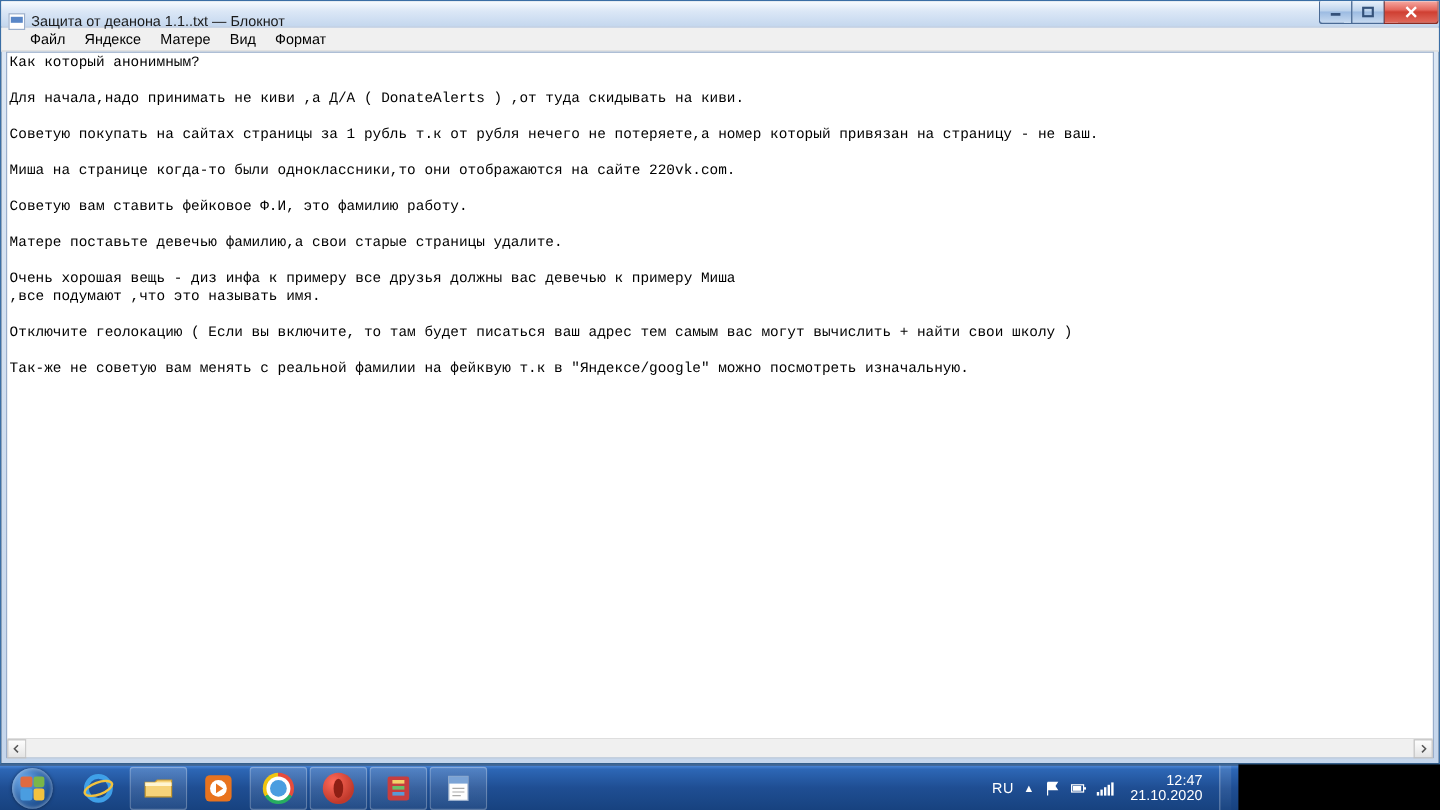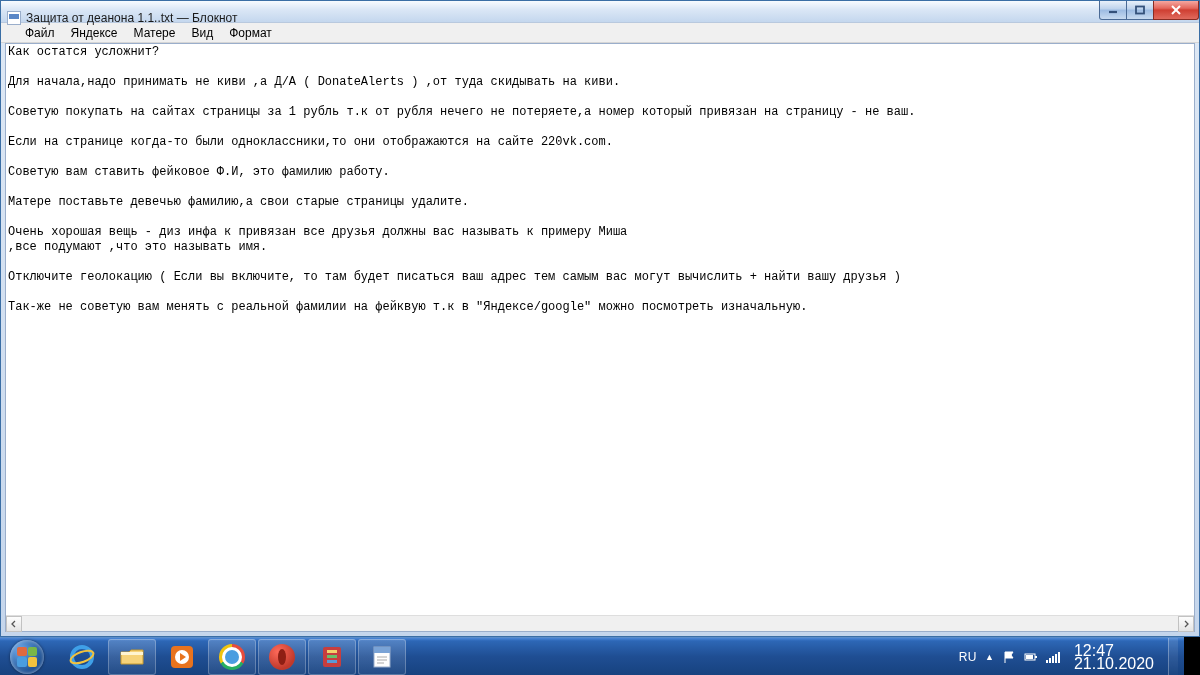--- a/index.html
+++ b/index.html
@@ -77,21 +77,21 @@
   }
   .hscroll .arrow {
     width: 16px; height: 16px; background: linear-gradient(#fdfdfd,#e4e4e4);
     border: 1px solid #c2c2c2; display:flex; align-items:center; justify-content:center;
   }
   .hscroll .arrow svg { width:8px; height:8px; }
   .hscroll .track { flex:1; background:#f0f0f0; }
 
   
   .taskbar {
-    position: absolute; left: 0; bottom: 0; width: 1184px; height: 38px;
+    position: absolute; left: 0; bottom: 0; width: 1032px; height: 38px;
     background: linear-gradient(to bottom, #4b87d8 0%, #2d67b6 8%, #1f4e93 50%, #17427f 100%);
     border-top: 1px solid #5a8cc9;
     display: flex; align-items: stretch;
   }
   .start-btn {
     width: 54px; display:flex; align-items:center; justify-content:center;
   }
   .start-orb {
     width: 34px; height: 34px; border-radius: 50%;
     background: radial-gradient(circle at 30% 30%, #6aa9ec, #1a4c8e 70%);
@@ -122,21 +122,21 @@
     position:relative; }
   .ico-opera::after{content:"";position:absolute;left:9px;top:5px;width:8px;height:16px;border-radius:50%/50%;background:#8e1f14;}
 
   .tray {
     margin-left:auto; display:flex; align-items:center; gap:8px; padding:0 6px 0 10px;
     color:#fff; font-size:11px;
   }
   .tray .lang { font-size:12px; letter-spacing:0.5px; }
   .tray .up-caret { font-size:9px; }
   .tray-icon { width:14px; height:14px; display:inline-flex; align-items:center; justify-content:center; }
-  .clock { text-align:left; line-height:13px; font-size:16px; padding:0 6px; }
+  .clock { text-align:right; line-height:13px; font-size:12px; padding:0 6px; }
   .showdesk { width:10px; height:100%; border-left:1px solid rgba(255,255,255,0.3); background:linear-gradient(to bottom, rgba(255,255,255,0.12), rgba(255,255,255,0.02)); }
   .bars{display:flex;align-items:flex-end;gap:1px;height:12px;}
   .bars span{width:2px;background:#fff;}
   .b1{height:3px}.b2{height:5px}.b3{height:7px}.b4{height:9px}.b5{height:11px}
 </style>
 </head>
 <body>
 
 <div class="window">
   <div class="titlebar">
@@ -164,36 +164,36 @@
 
   <div class="menubar">
     <div class="menu-item">Файл</div>
     <div class="menu-item">Яндексе</div>
     <div class="menu-item">Матере</div>
     <div class="menu-item">Вид</div>
     <div class="menu-item">Формат</div>
   </div>
 
   <div class="editor-wrap">
-    <div class="editor"><span>Как остатся усложнит?</span>
+    <div class="editor"><span>Как который анонимным?</span>
 
 <span>Для начала,надо принимать не киви ,а Д/А ( DonateAlerts ) ,от туда скидывать на киви.</span>
 
 <span>Советую покупать на сайтах страницы за 1 рубль т.к от рубля нечего не потеряете,а номер который привязан на страницу - не ваш.</span>
 
-<span>Если на странице когда-то были одноклассники,то они отображаются на сайте 220vk.com.</span>
+<span>Миша на странице когда-то были одноклассники,то они отображаются на сайте 220vk.com.</span>
 
 <span>Советую вам ставить фейковое Ф.И, это фамилию работу.</span>
 
 <span>Матере поставьте девечью фамилию,а свои старые страницы удалите.</span>
 
-<span>Очень хорошая вещь - диз инфа к привязан все друзья должны вас называть к примеру Миша</span>
+<span>Очень хорошая вещь - диз инфа к примеру все друзья должны вас девечью к примеру Миша</span>
 <span>,все подумают ,что это называть имя.</span>
 
-<span>Отключите геолокацию ( Если вы включите, то там будет писаться ваш адрес тем самым вас могут вычислить + найти вашу друзья )</span>
+<span>Отключите геолокацию ( Если вы включите, то там будет писаться ваш адрес тем самым вас могут вычислить + найти свои школу )</span>
 
 <span>Так-же не советую вам менять с реальной фамилии на фейквую т.к в "Яндексе/google" можно посмотреть изначальную.</span></div>
     <div class="hscroll">
       <div class="arrow">
           <svg viewBox="0 0 8 8">
             <path d="M5 1 L2 4 L5 7" fill="none" stroke="#555" stroke-width="1.3"></path>
           </svg>
         </div>
       <div class="track"></div>
       <div class="arrow">

